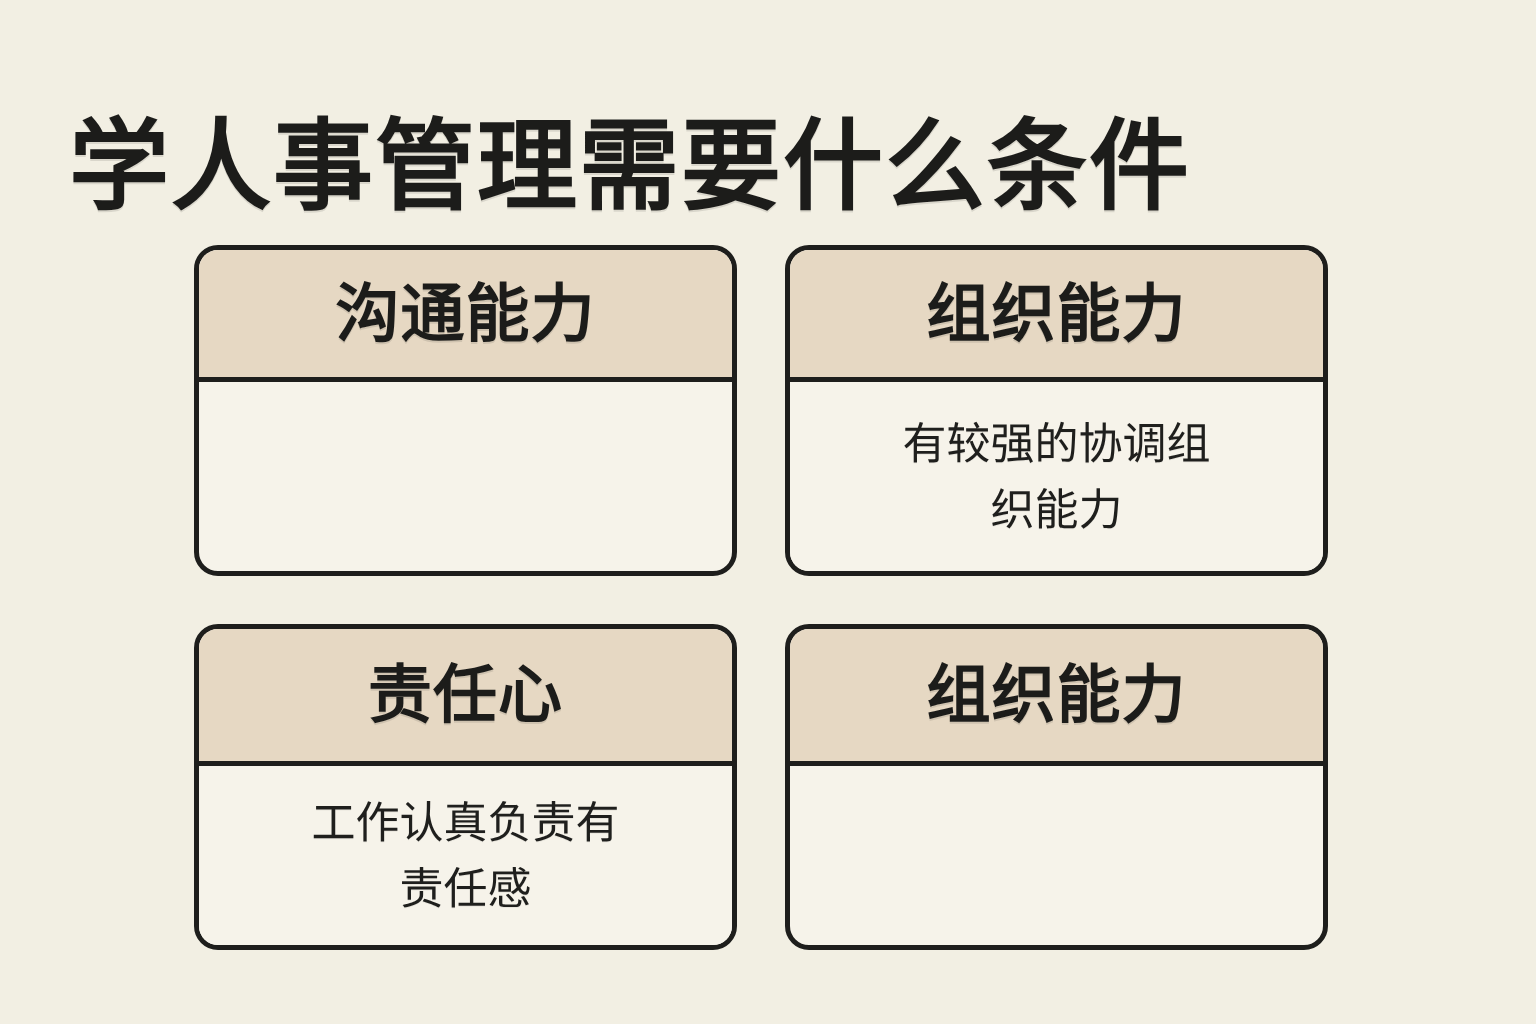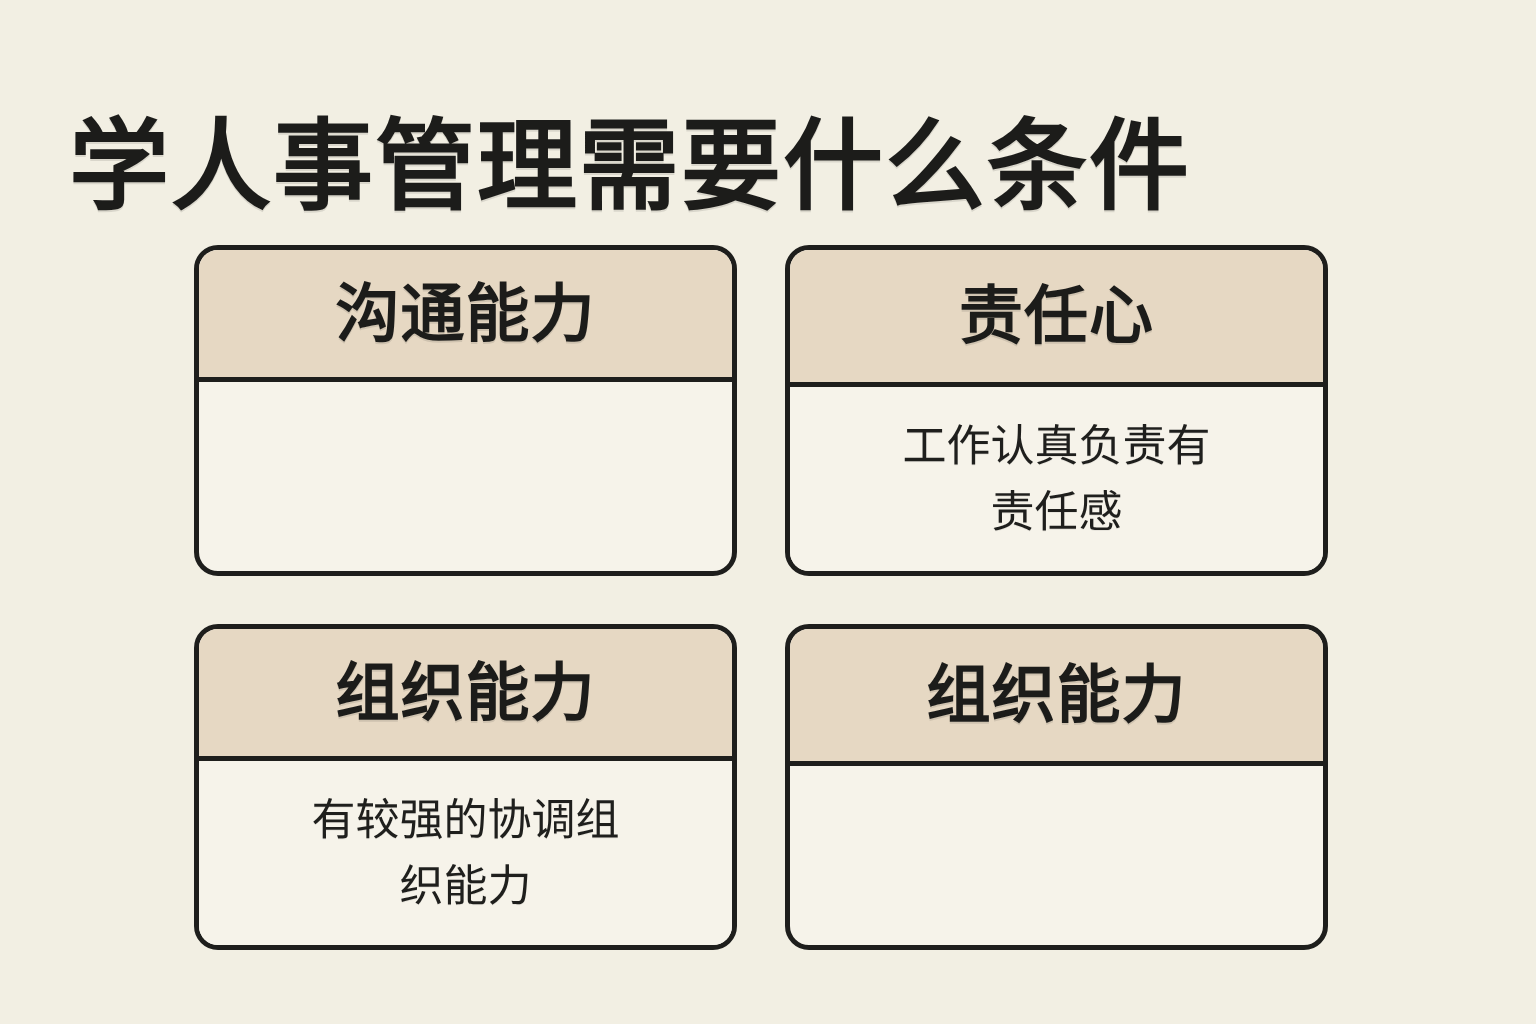--- a/index.html
+++ b/index.html
@@ -126,35 +126,35 @@
   <div class="page-title">学人事管理需要什么条件</div>
 
   <div class="card-grid">
 
     <div class="card card-row-1">
       <div class="card-header">
         <div class="card-title">沟通能力</div>
       </div>
     </div>
 
+    <div class="card card-row-1">
+      <div class="card-header">
+        <div class="card-title">组织能力</div>
+      </div>
+      <div class="card-body">
+        <div class="card-text">有较强的协调组织能力</div>
+      </div>
+    </div>
+
     <div class="card card-row-2">
       <div class="card-header">
         <div class="card-title">责任心</div>
       </div>
       <div class="card-body">
         <div class="card-text">工作认真负责有责任感</div>
-      </div>
-    </div>
-
-    <div class="card card-row-1">
-      <div class="card-header">
-        <div class="card-title">组织能力</div>
-      </div>
-      <div class="card-body">
-        <div class="card-text">有较强的协调组织能力</div>
       </div>
     </div>
 
     <div class="card card-row-2">
       <div class="card-header">
         <div class="card-title">组织能力</div>
       </div>
     </div>
 
   </div>

